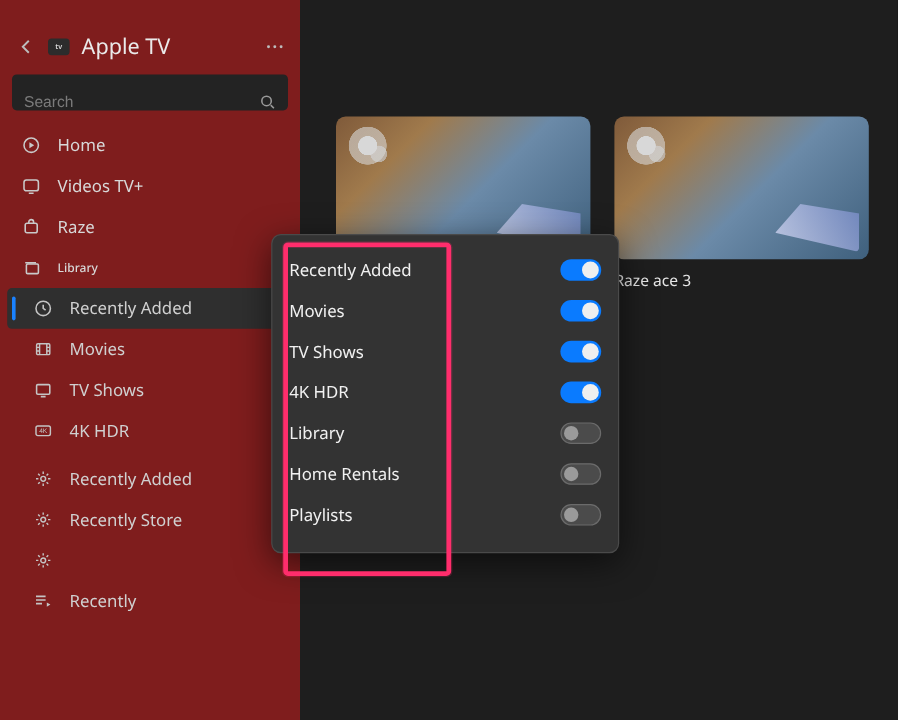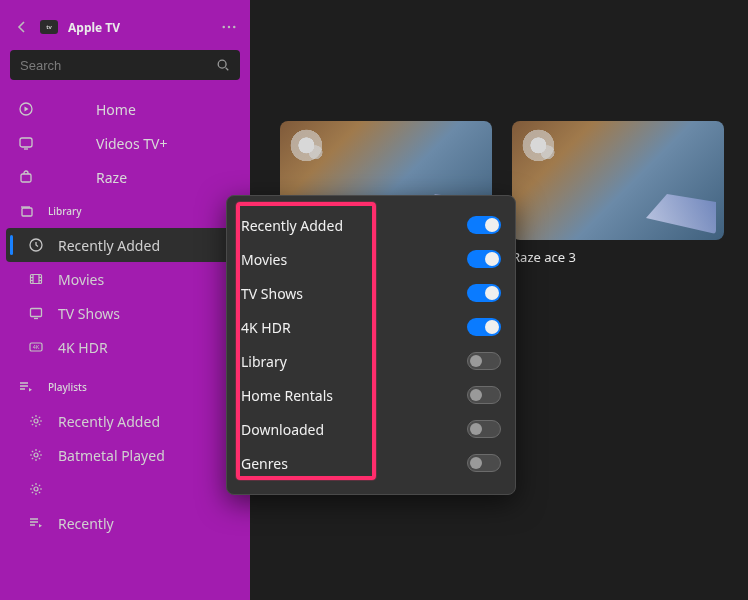--- a/index.html
+++ b/index.html
@@ -9,65 +9,65 @@
     background: #1a1a1a;
     color: #e8e8e8;
     font-size: 14px;
     position: relative;
   }
   .layout { display: flex; width: 100%; height: 100%; }
 
   
   .sidebar {
     width: 250px;
-    background: #a21caf;
+    background: #7f1d1d;
     display: flex;
     flex-direction: column;
-    padding-top: 8px;
+    padding-top: 20px;
   }
   .titlebar {
     display: flex;
     align-items: center;
     gap: 10px;
     padding: 8px 14px 6px 14px;
     height: 36px;
   }
   .titlebar .back-arrow { width: 16px; height: 16px; color: #bcbcbc; flex: 0 0 auto; }
   .titlebar .app-icon {
     width: 18px; height: 14px; border-radius: 3px; background: #2c2c2c;
     display: flex; align-items: center; justify-content: center;
     color: #ddd; font-size: 6px; font-weight: 600;
   }
-  .titlebar .app-title { font-size: 12px; font-weight: 700; color: #eaeaea; flex: 1; }
+  .titlebar .app-title { font-size: 18px; font-weight: 400; color: #eaeaea; flex: 1; }
   .titlebar .more svg { width: 14px; height: 14px; color: #bcbcbc; }
 
   .search-wrap { padding: 6px 10px 10px 10px; }
   .search {
-    display: flex; align-items: center;
+    display: flex; align-items: flex-end;
     background: #232323;
     border-radius: 4px;
     height: 30px;
     padding: 0 10px;
   }
   .search input {
     flex: 1; background: transparent; border: none; outline: none;
     color: #cfcfcf; font-size: 13px;
   }
   .search input::placeholder { color: #7b7b7b; }
   .search .mag { width: 14px; height: 14px; color: #9a9a9a; }
 
   .nav { display: flex; flex-direction: column; padding: 2px 0; }
   .nav-item {
     display: flex; align-items: center; gap: 14px;
     height: 34px; padding: 0 14px 0 18px;
     color: #d8d8d8; font-size: 14px;
     cursor: default;
   }
   .nav-item .icon { width: 16px; height: 16px; display: flex; align-items: center; justify-content: center; color: #c9c9c9; }
-  .nav-item .label { flex: 1; margin-left: 48px; }
+  .nav-item .label { flex: 1; }
 
   .nav-group-header {
     display: flex; align-items: center; gap: 14px;
     height: 34px; padding: 0 14px 0 18px;
     color: #d8d8d8; font-size: 10px; font-weight: 500;
   }
   .nav-group-header .icon { width: 16px; height: 16px; color: #c9c9c9; }
   .nav-group-header .label { flex: 1; }
 
   .sub-list { display: flex; flex-direction: column; }
@@ -86,21 +86,21 @@
   }
   .sub-item.active::before {
     content: ""; position: absolute; left: 4px; top: 7px; bottom: 7px; width: 3px;
     background: #1a82ff; border-radius: 2px;
   }
 
   svg { display: block; }
 
   
   .main { flex: 1; background: #1e1e1e; position: relative; }
-  .thumb-row { position: absolute; top: 121px; left: 30px; display: flex; gap: 20px; }
+  .thumb-row { position: absolute; top: 97px; left: 30px; display: flex; gap: 20px; }
   .thumb {
     width: 212px; display: flex; flex-direction: column; gap: 8px;
   }
   .thumb .img {
     width: 212px; height: 119px; border-radius: 8px;
     background: linear-gradient(135deg, #7f5a3a 0%, #a07a4c 25%, #6b8aa8 55%, #3f607d 100%);
     position: relative; overflow: hidden;
   }
   .thumb .img .gun {
     position: absolute; right: 8px; bottom: 6px; width: 70px; height: 40px;
@@ -269,53 +269,39 @@
                 <rect x="2" y="4" width="12" height="8" rx="1.5"></rect>
                 <text x="8" y="10.2" text-anchor="middle" font-size="5.5" fill="currentColor" stroke="none" font-family="sans-serif">4K</text>
               </svg>
           </span>
           <span class="label">4K HDR</span>
         </div>
       </div>
 
       <div style="height:6px"></div>
 
-      <div class="nav-group-header">
-        <span class="icon">
-          <svg viewBox="0 0 16 16" fill="none" stroke="currentColor" stroke-width="1.3">
-              <path d="M2 4h8M2 7h8M2 10h5"></path>
-              <path d="M11 9l3 1.8-3 1.8z" fill="currentColor" stroke="none"></path>
-            </svg>
-        </span>
-        <span class="label">Playlists</span>
-        <span class="trailing">
-          <svg viewBox="0 0 14 14" stroke="currentColor" stroke-width="1.5">
-              <path d="M7 2v10M2 7h10"></path>
-            </svg>
-        </span>
-      </div>
 
       <div class="sub-list">
         <div class="sub-item">
           <span class="icon">
             <svg viewBox="0 0 16 16" fill="none" stroke="currentColor" stroke-width="1.2">
                 <circle cx="8" cy="8" r="2"></circle>
                 <path d="M8 2v2M8 12v2M2 8h2M12 8h2M3.8 3.8l1.4 1.4M10.8 10.8l1.4 1.4M12.2 3.8l-1.4 1.4M5.2 10.8l-1.4 1.4"></path>
               </svg>
           </span>
           <span class="label">Recently Added</span>
         </div>
         <div class="sub-item">
           <span class="icon">
             <svg viewBox="0 0 16 16" fill="none" stroke="currentColor" stroke-width="1.2">
                 <circle cx="8" cy="8" r="2"></circle>
                 <path d="M8 2v2M8 12v2M2 8h2M12 8h2M3.8 3.8l1.4 1.4M10.8 10.8l1.4 1.4M12.2 3.8l-1.4 1.4M5.2 10.8l-1.4 1.4"></path>
               </svg>
           </span>
-          <span class="label">Batmetal Played</span>
+          <span class="label">Recently Store</span>
         </div>
         <div class="sub-item">
           <span class="icon">
             <svg viewBox="0 0 16 16" fill="none" stroke="currentColor" stroke-width="1.2">
                 <circle cx="8" cy="8" r="2"></circle>
                 <path d="M8 2v2M8 12v2M2 8h2M12 8h2M3.8 3.8l1.4 1.4M10.8 10.8l1.4 1.4M12.2 3.8l-1.4 1.4M5.2 10.8l-1.4 1.4"></path>
               </svg>
           </span>
         </div>
         <div class="sub-item">
@@ -382,25 +368,19 @@
         <span class="knob"></span>
       </span>
     </div>
     <div class="popover-row">
       <span class="lbl">Home Rentals</span>
       <span class="toggle off">
         <span class="knob"></span>
       </span>
     </div>
     <div class="popover-row">
-      <span class="lbl">Downloaded</span>
-      <span class="toggle off">
-        <span class="knob"></span>
-      </span>
-    </div>
-    <div class="popover-row">
-      <span class="lbl">Genres</span>
+      <span class="lbl">Playlists</span>
       <span class="toggle off">
         <span class="knob"></span>
       </span>
     </div>
   </div>
 <div class="annot"></div>
 
 </body></html>

